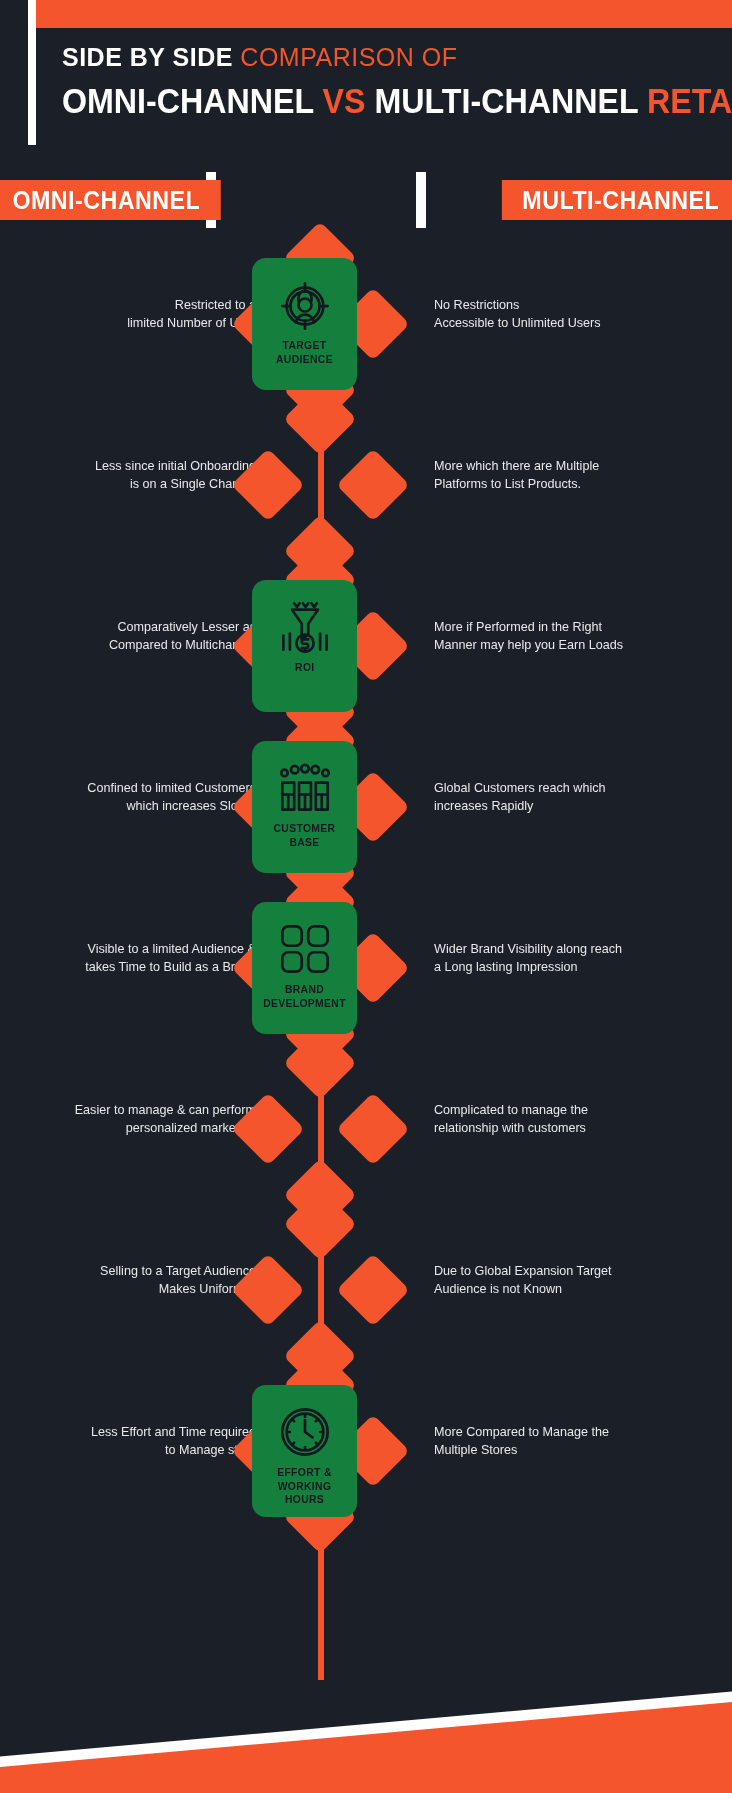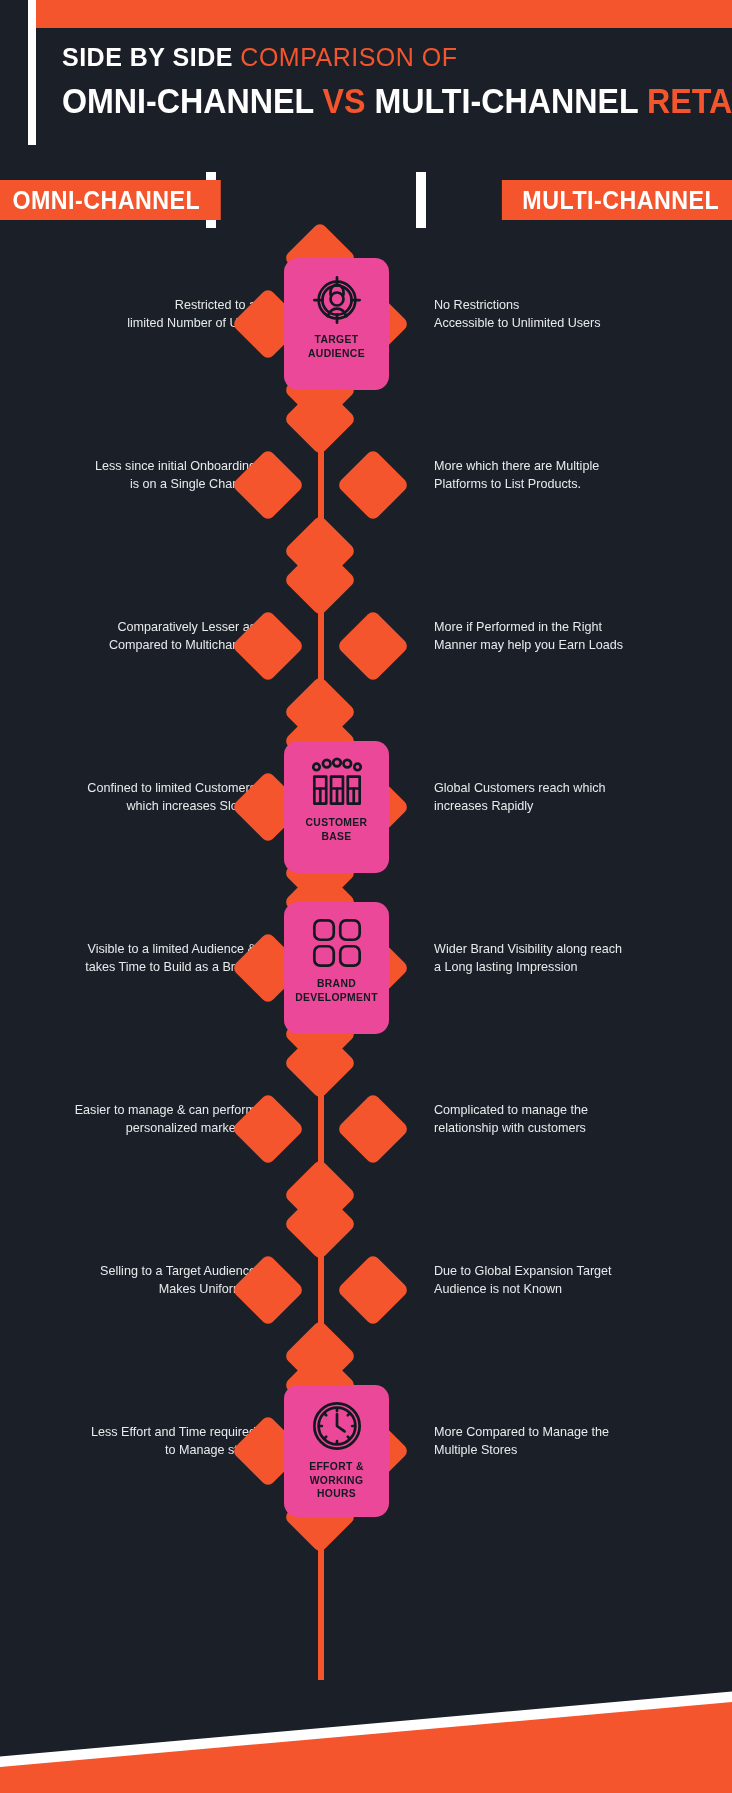--- a/index.html
+++ b/index.html
@@ -57,24 +57,24 @@
   .spine{
     position:absolute; left:318px; top:250px; width:6px; height:1430px;
     background:#f4552c;
   }
 
   
   .row{
     position:absolute; left:0; width:732px; height:132px;
   }
   .card{
-    position:absolute; left:284px; top:0; width:105px; height:132px;
-    background:#ec4899; border-radius:14px;
+    position:absolute; left:252px; top:0; width:105px; height:132px;
+    background:#15803d; border-radius:14px;
     display:flex; flex-direction:column; align-items:center;
-    justify-content:flex-start; padding-top:14px;
+    justify-content:flex-start; padding-top:20px;
     z-index:3;
   }
   .card .ico{ width:54px; height:54px; display:block; }
   .card .cap{
     margin-top:7px; text-align:center; color:#121820;
     font-size:11.5px; font-weight:bold; letter-spacing:0.4px;
     line-height:1.18; text-transform:uppercase;
     transform:scaleX(0.9);
   }
   .diamond{
@@ -185,20 +185,35 @@
       <div class="diamond l"></div>
       <div class="diamond r"></div>
       <div class="txt left">
         <div>Comparatively Lesser as</div>
         <div>Compared to Multichannel</div>
       </div>
       <div class="txt right">
         <div>More if Performed in the Right</div>
         <div>Manner may help you Earn Loads</div>
       </div>
+      <div class="card">
+        <span>
+          <svg class="ico" viewBox="0 0 100 100">
+            <path d="M26 18h48L56 44v20l-12 8V44z" fill="none" stroke="#121820" stroke-width="5" stroke-linecap="round" stroke-linejoin="round"></path>
+            <path d="M30 6l5 7 5-7M46 6l5 7 5-7M62 6l5 7 5-7" fill="none" stroke="#121820" stroke-width="5" stroke-linecap="round" stroke-linejoin="round"></path>
+            <line x1="10" y1="66" x2="10" y2="92" fill="none" stroke="#121820" stroke-width="5" stroke-linecap="round" stroke-linejoin="round"></line>
+            <line x1="22" y1="62" x2="22" y2="92" fill="none" stroke="#121820" stroke-width="5" stroke-linecap="round" stroke-linejoin="round"></line>
+            <line x1="78" y1="62" x2="78" y2="92" fill="none" stroke="#121820" stroke-width="5" stroke-linecap="round" stroke-linejoin="round"></line>
+            <line x1="90" y1="66" x2="90" y2="92" fill="none" stroke="#121820" stroke-width="5" stroke-linecap="round" stroke-linejoin="round"></line>
+            <circle cx="50" cy="80" r="16" fill="none" stroke="#121820" stroke-width="5" stroke-linecap="round" stroke-linejoin="round"></circle>
+            <path d="M56 73h-8a4 4 0 000 8h4a4 4 0 010 8h-8M50 69v4M50 89v4" fill="none" stroke="#121820" stroke-width="5" stroke-linecap="round" stroke-linejoin="round"></path>
+          </svg>
+        </span>
+        <div class="cap">ROI</div>
+      </div>
     </div>
     <div class="row" style="top: 741px;">
       <div class="node top"></div>
       <div class="node bot"></div>
       <div class="diamond l"></div>
       <div class="diamond r"></div>
       <div class="txt left">
         <div>Confined to limited Customers</div>
         <div>which increases Slowly</div>
       </div>

